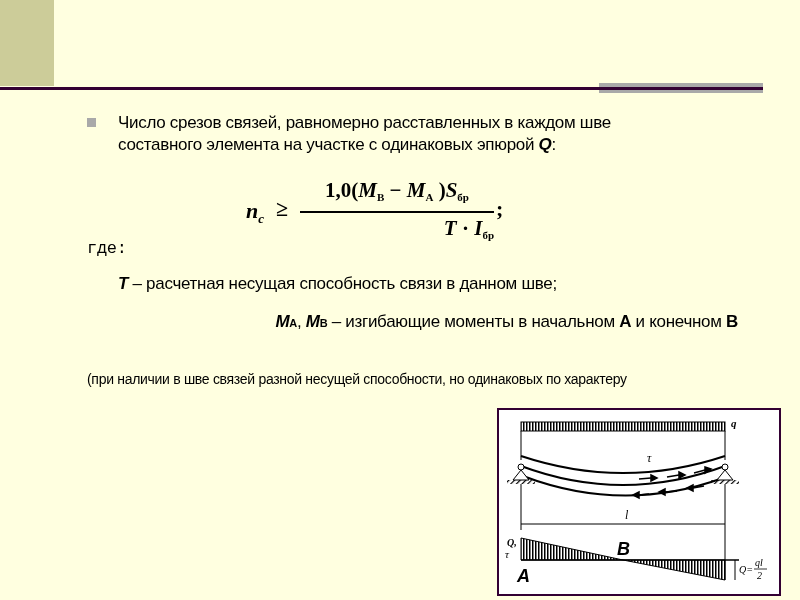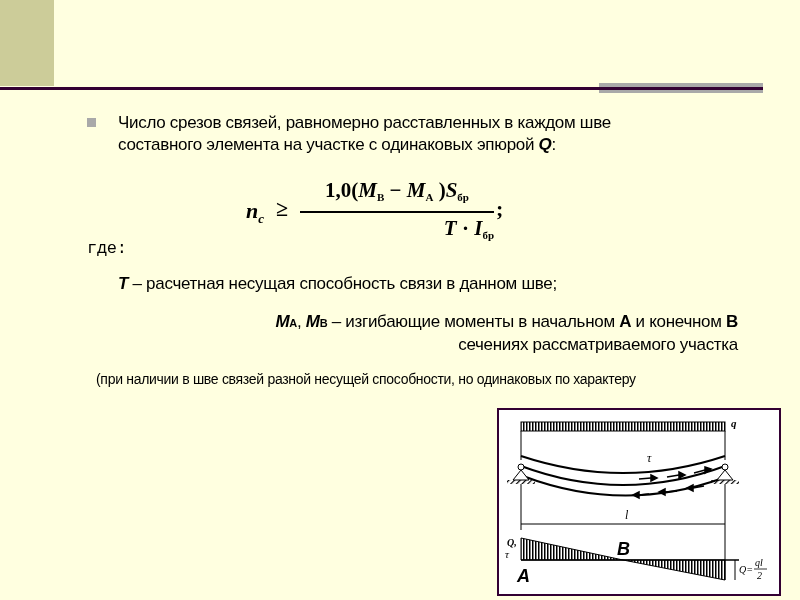--- a/index.html
+++ b/index.html
@@ -16,21 +16,21 @@
   .f-ge { position:absolute; left:30px; top:18px; font-size:22px; font-style:normal; }
   .f-num { position:absolute; left:54px; top:0; width:194px; text-align:center; font-size:21px; }
   .f-line { position:absolute; left:54px; top:33px; width:194px; height:1.5px; background:#000; }
   .f-den { position:absolute; left:54px; top:38px; width:194px; text-align:right; font-size:21px; }
   .f-semi { position:absolute; left:250px; top:18px; font-size:22px; }
   .f-num i, .f-den i { font-style:italic; }
   .sub { font-size:11px; vertical-align:-4px; font-style:normal; }
   .p-gde { left:87px; top:238px;font-family:Liberation Mono, monospace; }
   .p-T { left:118px; top:273px; }
   .p-M { left:118px; top:311px; width:620px;text-align:right; }
-  .p-note { left:87px; top:370px; width:660px; font-size:14px; line-height:18px; letter-spacing:-0.3px;margin-left:9px; }
+  .p-note { left:87px; top:370px; width:660px; font-size:14px; line-height:18px; letter-spacing:-0.3px; }
   .p-note .indent { padding-left:31px; display:block; }
   .figure { position:absolute; left:497px; top:408px; width:284px; height:188px; background:#fff; border:2px solid #330033; box-sizing:border-box; }
   .figure svg { position:absolute; left:0; top:0; }
 </style>
 </head>
 <body>
 
 <div class="side-block"></div>
 <div class="rule-accent"></div>
 <div class="rule"></div>
@@ -49,21 +49,20 @@
   <div class="f-den"><i>T</i><span> · </span><i>I</i><span class="sub">бр</span></div>
   <div class="f-semi">;</div>
 </div>
 
 <div class="text p-gde">где:</div>
 
 <div class="text p-T"><b><i>T</i></b><span> – расчетная несущая способность связи в данном шве;</span></div>
 
 <div class="text p-M">
   <b><i>M</i><span style="font-size:11px">A</span></b><span>, </span><b><i>M</i><span style="font-size:11px">B</span></b><span> – изгибающие моменты в начальном </span><b>А</b><span> и конечном </span><b>В</b><br>
-  <span>сечениях рассматриваемого участка</span>
 </div>
 
 <div class="text p-note">
   <span>(при наличии в шве связей разной несущей способности, но одинаковых по характеру</span>
 </div>
 
 <div class="figure">
   <svg width="280" height="184" viewBox="0 0 280 184">
     <defs>
       <pattern id="hatch" width="3" height="10" patternUnits="userSpaceOnUse">

